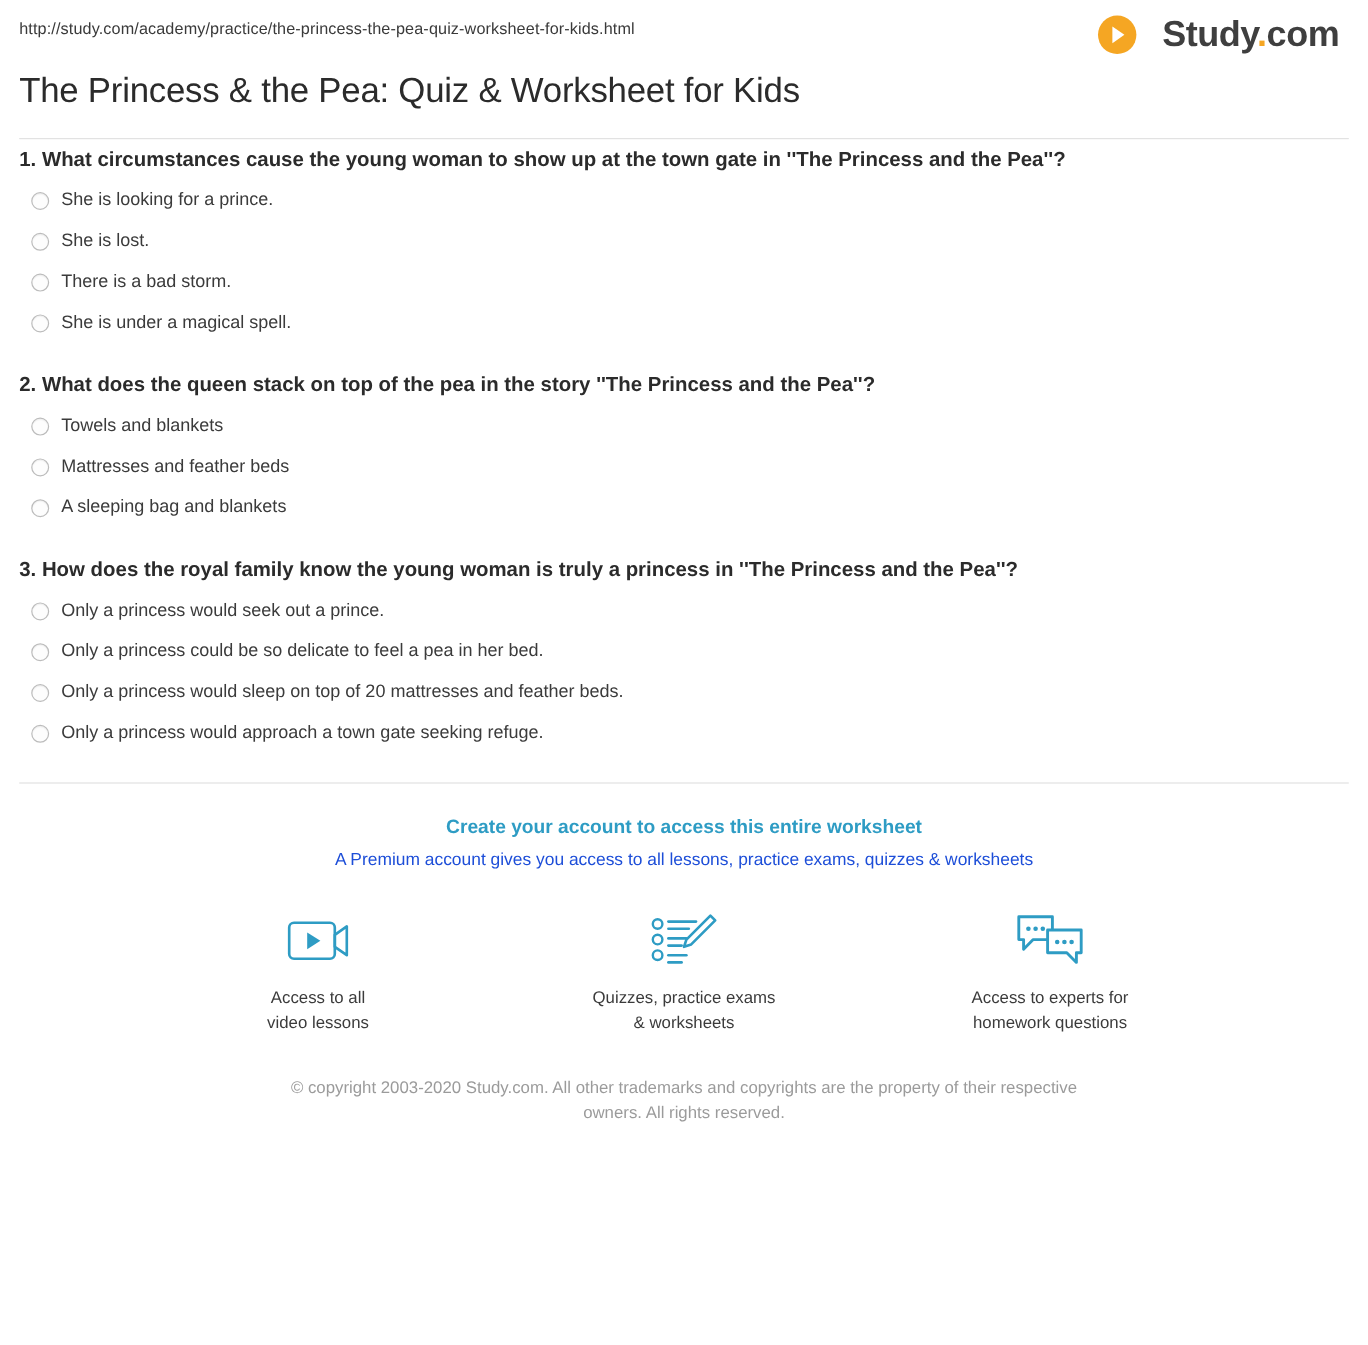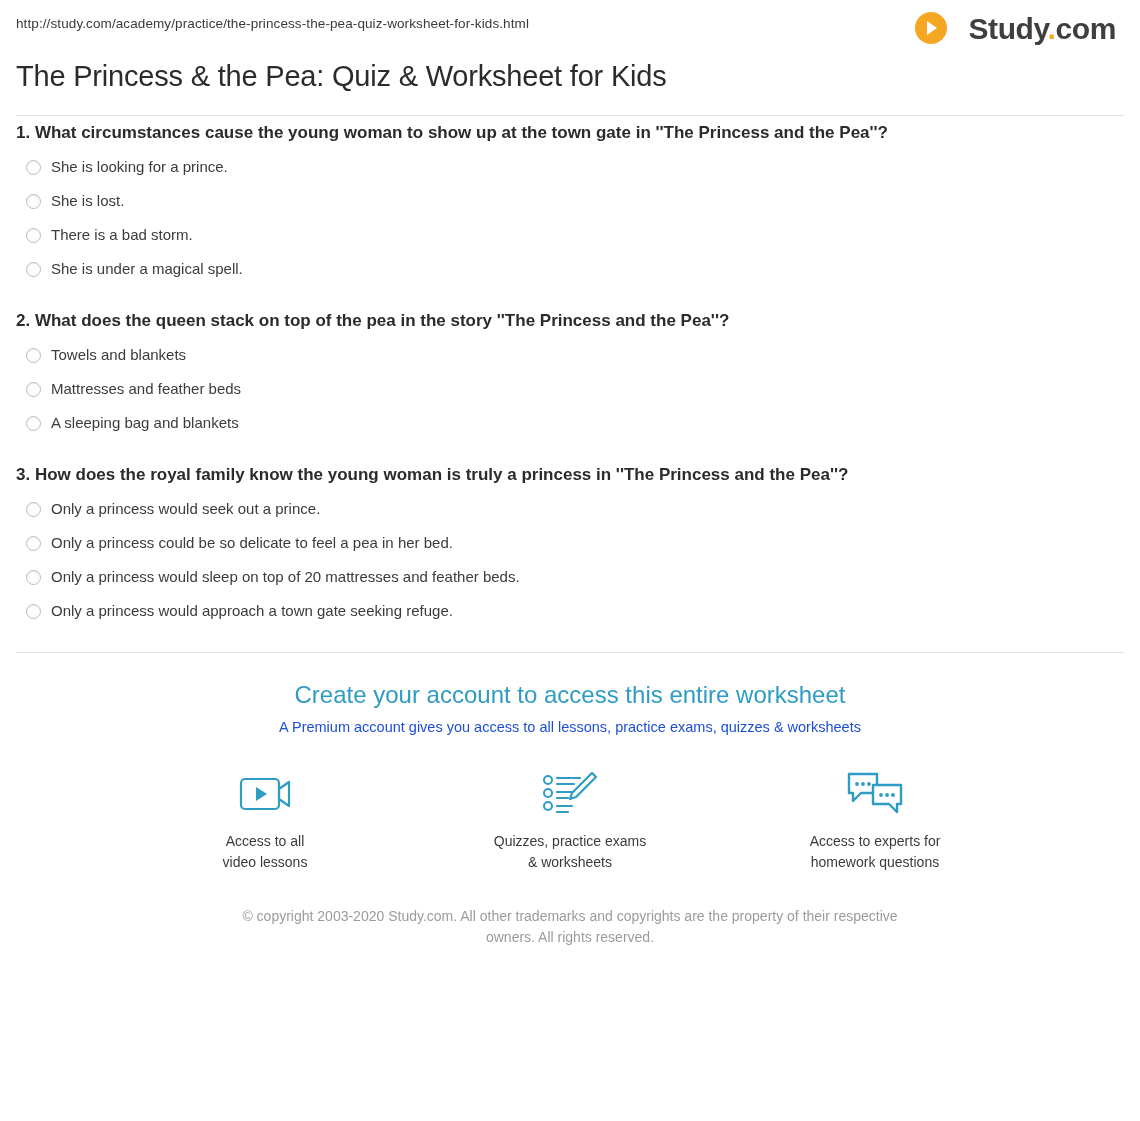--- a/index.html
+++ b/index.html
@@ -32,21 +32,21 @@
     box-sizing: border-box;
   }
   .url {
     font-size: 13.5px;
     color: #3a3a3a;
     letter-spacing: 0.1px;
     padding-top: 4px;
   }
   .logo {
     display: flex;
-    align-items: flex-start;
+    align-items: center;
     gap: 21px;
     padding-right: 8px;
   }
   .logo-mark {
     width: 32px;
     height: 32px;
     border-radius: 50%;
     background: #f5a623;
     position: relative;
     display: inline-block;
@@ -115,24 +115,24 @@
   
   .promo-rule {
     border-top: 1px solid #e2e2e2;
     margin: 8px 0 0 0;
   }
   .promo {
     text-align: center;
     padding-top: 28px;
   }
   .promo-head {
-    font-size: 24px;
+    font-size: 16px;
     color: #2e9cc4;
     margin: 0 0 10px 0;
-    font-weight: normal;
+    font-weight: bold;
   }
   .promo-sub {
     font-size: 14.5px;
     color: #1d4ed8;
     margin: 0;
   }
   .features {
     display: flex;
     justify-content: center;
     gap: 140px;

